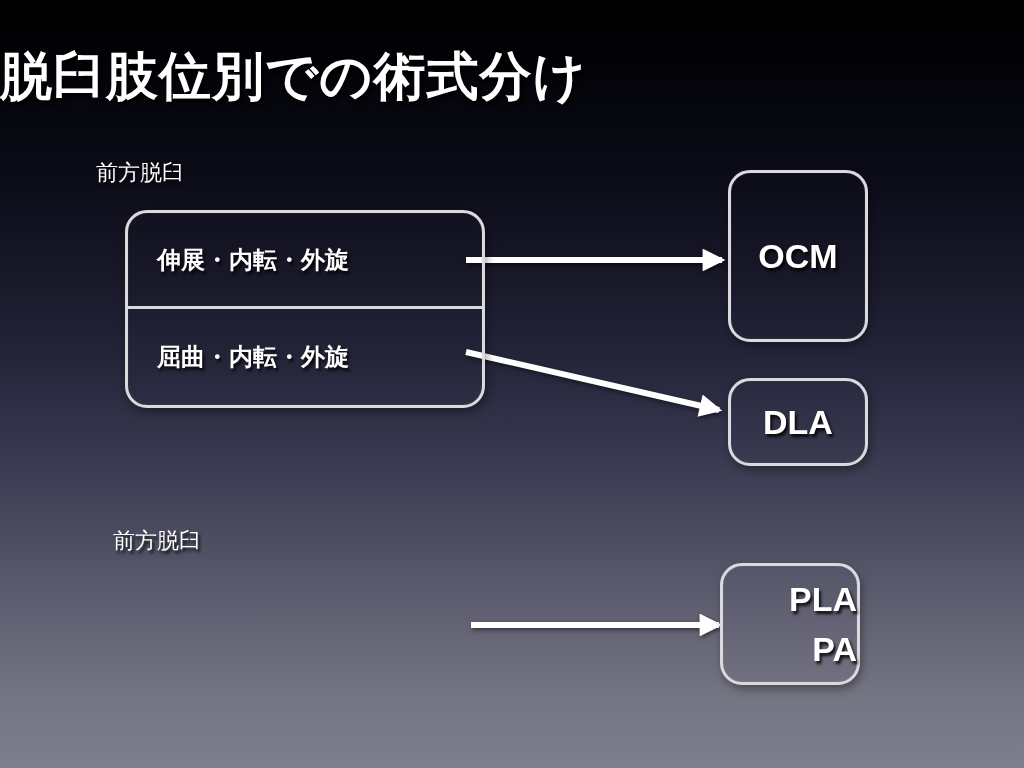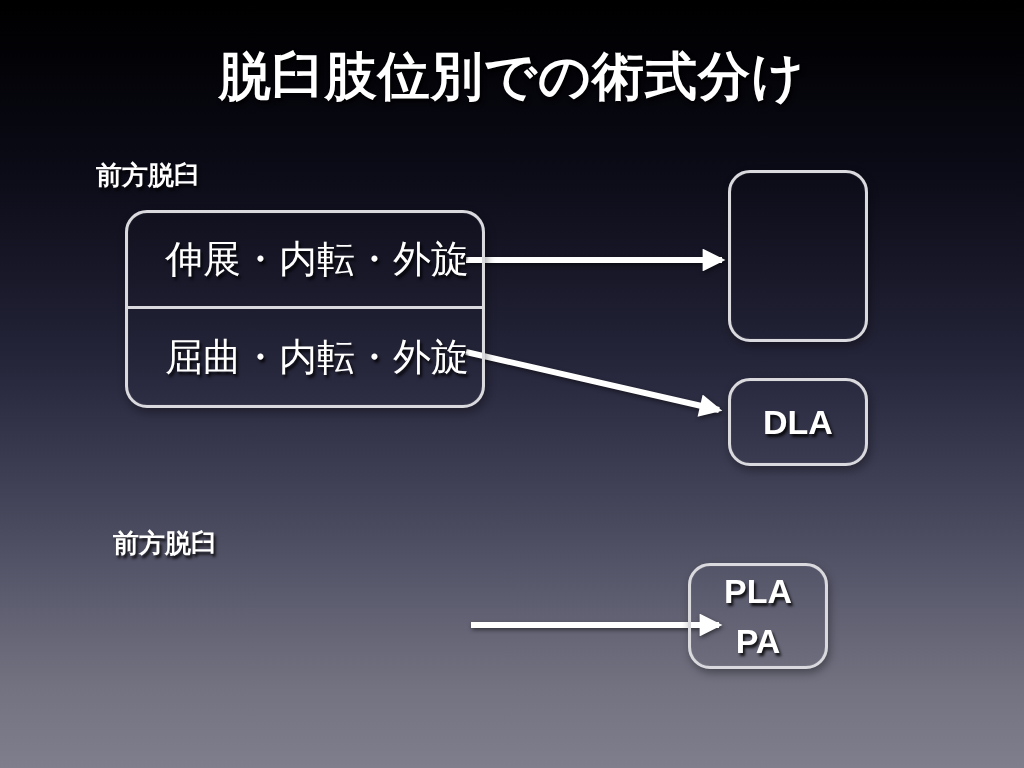--- a/index.html
+++ b/index.html
@@ -25,48 +25,47 @@
       #737381 90%,
       #7e7e8c 100%);
     color: #ffffff;
   }
   .slide-title {
     position: absolute;
     left: 0;
     top: 42px;
     width: 100%;
     margin: 0;
-    text-align: center;
     font-size: 52px;
     font-weight: bold;
     letter-spacing: 1px;
     text-shadow: 2px 3px 4px rgba(0,0,0,0.85);
   }
   .section-label {
     position: absolute;
-    font-size: 26px;
-    font-weight: bold;
+    font-size: 22px;
+    font-weight: normal;
     text-shadow: 2px 3px 3px rgba(0,0,0,0.85);
   }
   .label-anterior { left: 96px; top: 158px; }
   .label-posterior { left: 113px; top: 526px; }
 
   .box {
     position: absolute;
     border: 3px solid #d9d9de;
     border-radius: 22px;
     box-shadow: 2px 4px 8px rgba(0,0,0,0.35), inset 0 0 1px rgba(255,255,255,0.4);
     box-sizing: border-box;
   }
   .positions-box .pos-row {
     display: flex;
     align-items: center;
-    padding-left: 37px;
-    font-size: 38px;
-    font-weight: normal;
+    padding-left: 29px;
+    font-size: 24px;
+    font-weight: bold;
     text-shadow: 2px 3px 3px rgba(0,0,0,0.85);
     box-sizing: border-box;
   }
   .anterior-box { left: 125px; top: 210px; width: 360px; height: 198px; }
   .anterior-box .pos-row { height: 96px; }
   .anterior-box .pos-row.with-divider { border-bottom: 3px solid #d9d9de; }
   .posterior-box { left: 145px; top: 580px; width: 355px; height: 88px; }
   .posterior-box .pos-row { height: 82px; }
 
   .target-box {
@@ -77,21 +76,21 @@
   }
   .target-box .approach-line {
     font-size: 34px;
     font-weight: bold;
     line-height: 50px;
     text-shadow: 2px 3px 3px rgba(0,0,0,0.85);
     text-align: center;
   }
   .box-daa { left: 728px; top: 170px; width: 140px; height: 172px; }
   .box-dla { left: 728px; top: 378px; width: 140px; height: 88px; }
-  .box-pla { left: 688px; top: 563px; width: 140px; height: 106px; }
+  .box-pla { left: 720px; top: 563px; width: 140px; height: 122px; align-items: flex-end; }
 
   .arrows-layer {
     position: absolute;
     left: 0;
     top: 0;
     width: 1024px;
     height: 768px;
     pointer-events: none;
     filter: drop-shadow(1px 2px 2px rgba(0,0,0,0.5));
   }
@@ -115,20 +114,21 @@
   <h1 class="slide-title">脱臼肢位別での術式分け</h1>
 
   <div class="section-label label-anterior">前方脱臼</div>
 
   <div class="box positions-box anterior-box">
     <div class="pos-row with-divider">伸展・内転・外旋</div>
     <div class="pos-row">屈曲・内転・外旋</div>
   </div>
 
   <div class="box target-box box-daa">
+    <div class="approach-line">OCM</div>
   </div>
 
   <div class="box target-box box-dla">
     <div class="approach-line">DLA</div>
   </div>
 
   <div class="section-label label-posterior">前方脱臼</div>
 
 
   <div class="box target-box box-pla">

